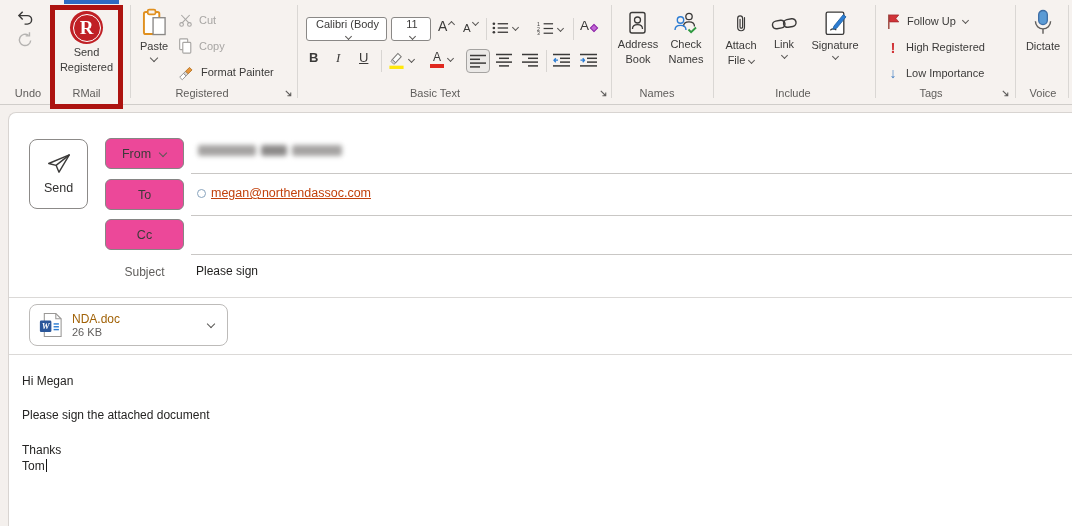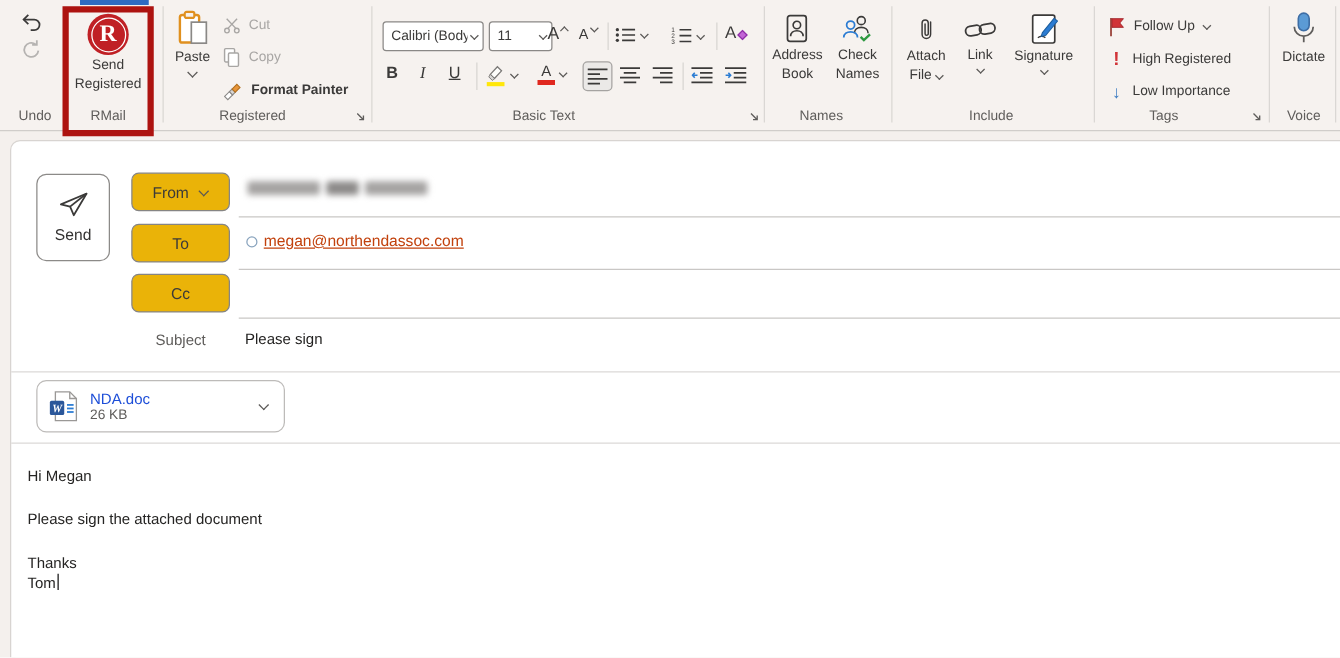--- a/index.html
+++ b/index.html
@@ -34,46 +34,46 @@
 
   
   .hlbox { position:absolute; left:50px; top:5px; width:73px; height:104px; border:5px solid #ad1310; z-index:6; }
   .tabbar { position:absolute; left:64px; top:0; width:55px; height:4px; background:#2e6bc2; z-index:7; }
 
   .rlogo { width:33px; height:33px; border-radius:50%; background:#c02025; display:flex; align-items:center; justify-content:center; position:relative; }
   .rlogo::after { content:""; position:absolute; inset:2.5px; border:1.5px solid #ffffff; border-radius:50%; }
   .rlogo .letter { font-family:"Liberation Serif", serif; font-weight:bold; font-size:19px; color:#fff; line-height:1; }
 
   
-  .selectbox { position:absolute; height:24px; border:1px solid #8a8886; border-radius:3px; background:#fff; display:flex; align-items:center; padding:0 4px 0 6px; font-size:11px; gap:2px; cursor:pointer; }
+  .selectbox { position:absolute; height:24px; border:1px solid #8a8886; border-radius:3px; background:#fff; display:flex; align-items:center; padding:0 4px 0 6px; font-size:11px; gap:2px; cursor:pointer;flex-direction:column; }
   .selectbox .val { flex:1; white-space:nowrap; overflow:hidden; }
   .glyphbtn { position:absolute; cursor:pointer; display:flex; align-items:flex-end; }
   .fmt { font-size:13px; cursor:pointer; position:absolute; }
   .selbox { position:absolute; width:24px; height:24px; border:1px solid #a5a3a1; background:#ebe9e7; border-radius:4px; display:flex; align-items:center; justify-content:center; cursor:pointer; }
   .colorstack { display:flex; flex-direction:column; align-items:center; gap:1px; }
 
   
   .panel { position:absolute; left:8px; top:112px; width:1064px; height:414px; background:#fff;
     border:1px solid #d8d4d1; border-right:none; border-bottom:none; border-radius:8px 0 0 0; }
   .field-btn { position:absolute; display:flex; align-items:center; justify-content:center; gap:8px;
-    width:79px; height:31px; border:1px solid #868584; border-radius:6px; background:#eab308;
+    width:79px; height:31px; border:1px solid #868584; border-radius:6px; background:#ec4899;
     font-size:12.5px; color:#3b3a39; cursor:pointer; }
   .hline { position:absolute; height:1px; background:#c9c7c5; }
   .hline.light { background:#dbd9d7; }
   .sendbtn { position:absolute; left:20px; top:26px; width:59px; height:70px; border:1px solid #8c8a88; border-radius:8px;
     background:#fff; display:flex; flex-direction:column; align-items:center; justify-content:center; gap:7px; font-size:12.5px; color:#323130; cursor:pointer; }
   .blurwrap { position:absolute; left:189px; top:32px; display:flex; gap:5px; filter:blur(2.5px); }
   .blurwrap span { display:inline-block; height:11px; border-radius:2px; }
   .presence { position:absolute; width:9px; height:9px; border:1.5px solid #88a3bd; border-radius:50%; background:#fff; }
   .recipient { position:absolute; font-size:12.5px; color:#c2410c; text-decoration:underline; cursor:pointer; white-space:nowrap; }
   .subjlabel { position:absolute; left:96px; top:152px; width:79px; text-align:center; font-size:12px; color:#5f5d5b; }
   .subjvalue { position:absolute; left:187px; top:151px; font-size:12px; color:#201f1e; }
   .attcard { position:absolute; left:20px; top:191px; width:199px; height:42px; border:1px solid #bdbbb9; border-radius:8px;
     display:flex; align-items:center; padding:0 12px 0 9px; gap:10px; background:#fff; cursor:pointer; }
-  .attname { font-size:12px; color:#1d4ed8; line-height:14px; }
+  .attname { font-size:12px; color:#a16207; line-height:14px; }
   .attsize { font-size:11px; color:#5f5d5b; line-height:13px; }
   .bodyline { position:absolute; left:13px; font-size:12px; color:#252423; white-space:pre; }
   .caret { display:inline-block; width:1.3px; height:13px; background:#141414; margin-left:1px; vertical-align:-2px; }
   svg { display:block; }
 </style>
 </head>
 <body>
 
 <div class="ribbon">
 
@@ -118,40 +118,40 @@
     </svg>
     <span>Cut</span>
   </div>
   <div class="smallrow disabled" style="left:177px;top:37px;">
     <svg width="16" height="18" viewBox="0 0 18 20">
       <rect x="3" y="2" width="9" height="12" rx="1" fill="#fff" stroke="#a8a6a4" stroke-width="1.3"></rect>
       <rect x="6.5" y="6" width="9" height="12" rx="1" fill="#fff" stroke="#a8a6a4" stroke-width="1.3"></rect>
     </svg>
     <span>Copy</span>
   </div>
-  <div class="smallrow" style="left:178px;top:63px;font-weight:bold;">
+  <div class="smallrow" style="left:178px;top:63px;">
     <svg width="17" height="17" viewBox="0 0 20 18">
       <path d="M2 14.5 l4.5-4.5 3 3 -4.5 4.5 z" fill="#fff" stroke="#8a8886" stroke-width="1"></path>
       <path d="M6.5 10 l2.5-2.5 3 3 -2.5 2.5 z" fill="#d8d6d4" stroke="#8a8886" stroke-width="1"></path>
       <path d="M9 7.5 l4.5-4.5 3 3 -4.5 4.5 z" fill="#e8953a" stroke="#b2701f" stroke-width="1"></path>
     </svg>
     <span>Format Painter</span>
   </div>
   <div class="grp-label" style="left:157px;width:90px;">Registered</div>
   <div class="launcher" style="left:284px;">
     <svg width="9" height="9" viewBox="0 0 10 10">
       <path d="M2 2 L7.5 7.5 M7.5 3.8 V7.5 H3.8" fill="none" stroke="#5f5d5b" stroke-width="1.2"></path>
     </svg>
   </div>
 
   <div class="selectbox" style="left:306px;top:17px;width:81px;">
     <span class="val">Calibri (Body</span>
     <span class="chev sm"></span>
   </div>
-  <div class="selectbox" style="left:391px;top:17px;width:51px;">
+  <div class="selectbox" style="left:391px;top:17px;width:40px;">
     <span class="val">11</span>
     <span class="chev sm"></span>
   </div>
   <div class="glyphbtn" style="left:438px;top:18px;">
     <span style="font-size:14px;">A</span>
     <span class="chev sm up" style="margin:0 0 9px 1px;"></span>
   </div>
   <div class="glyphbtn" style="left:463px;top:20px;">
     <span style="font-size:11.5px;">A</span>
     <span class="chev sm" style="margin:0 0 8px 1px;"></span>

